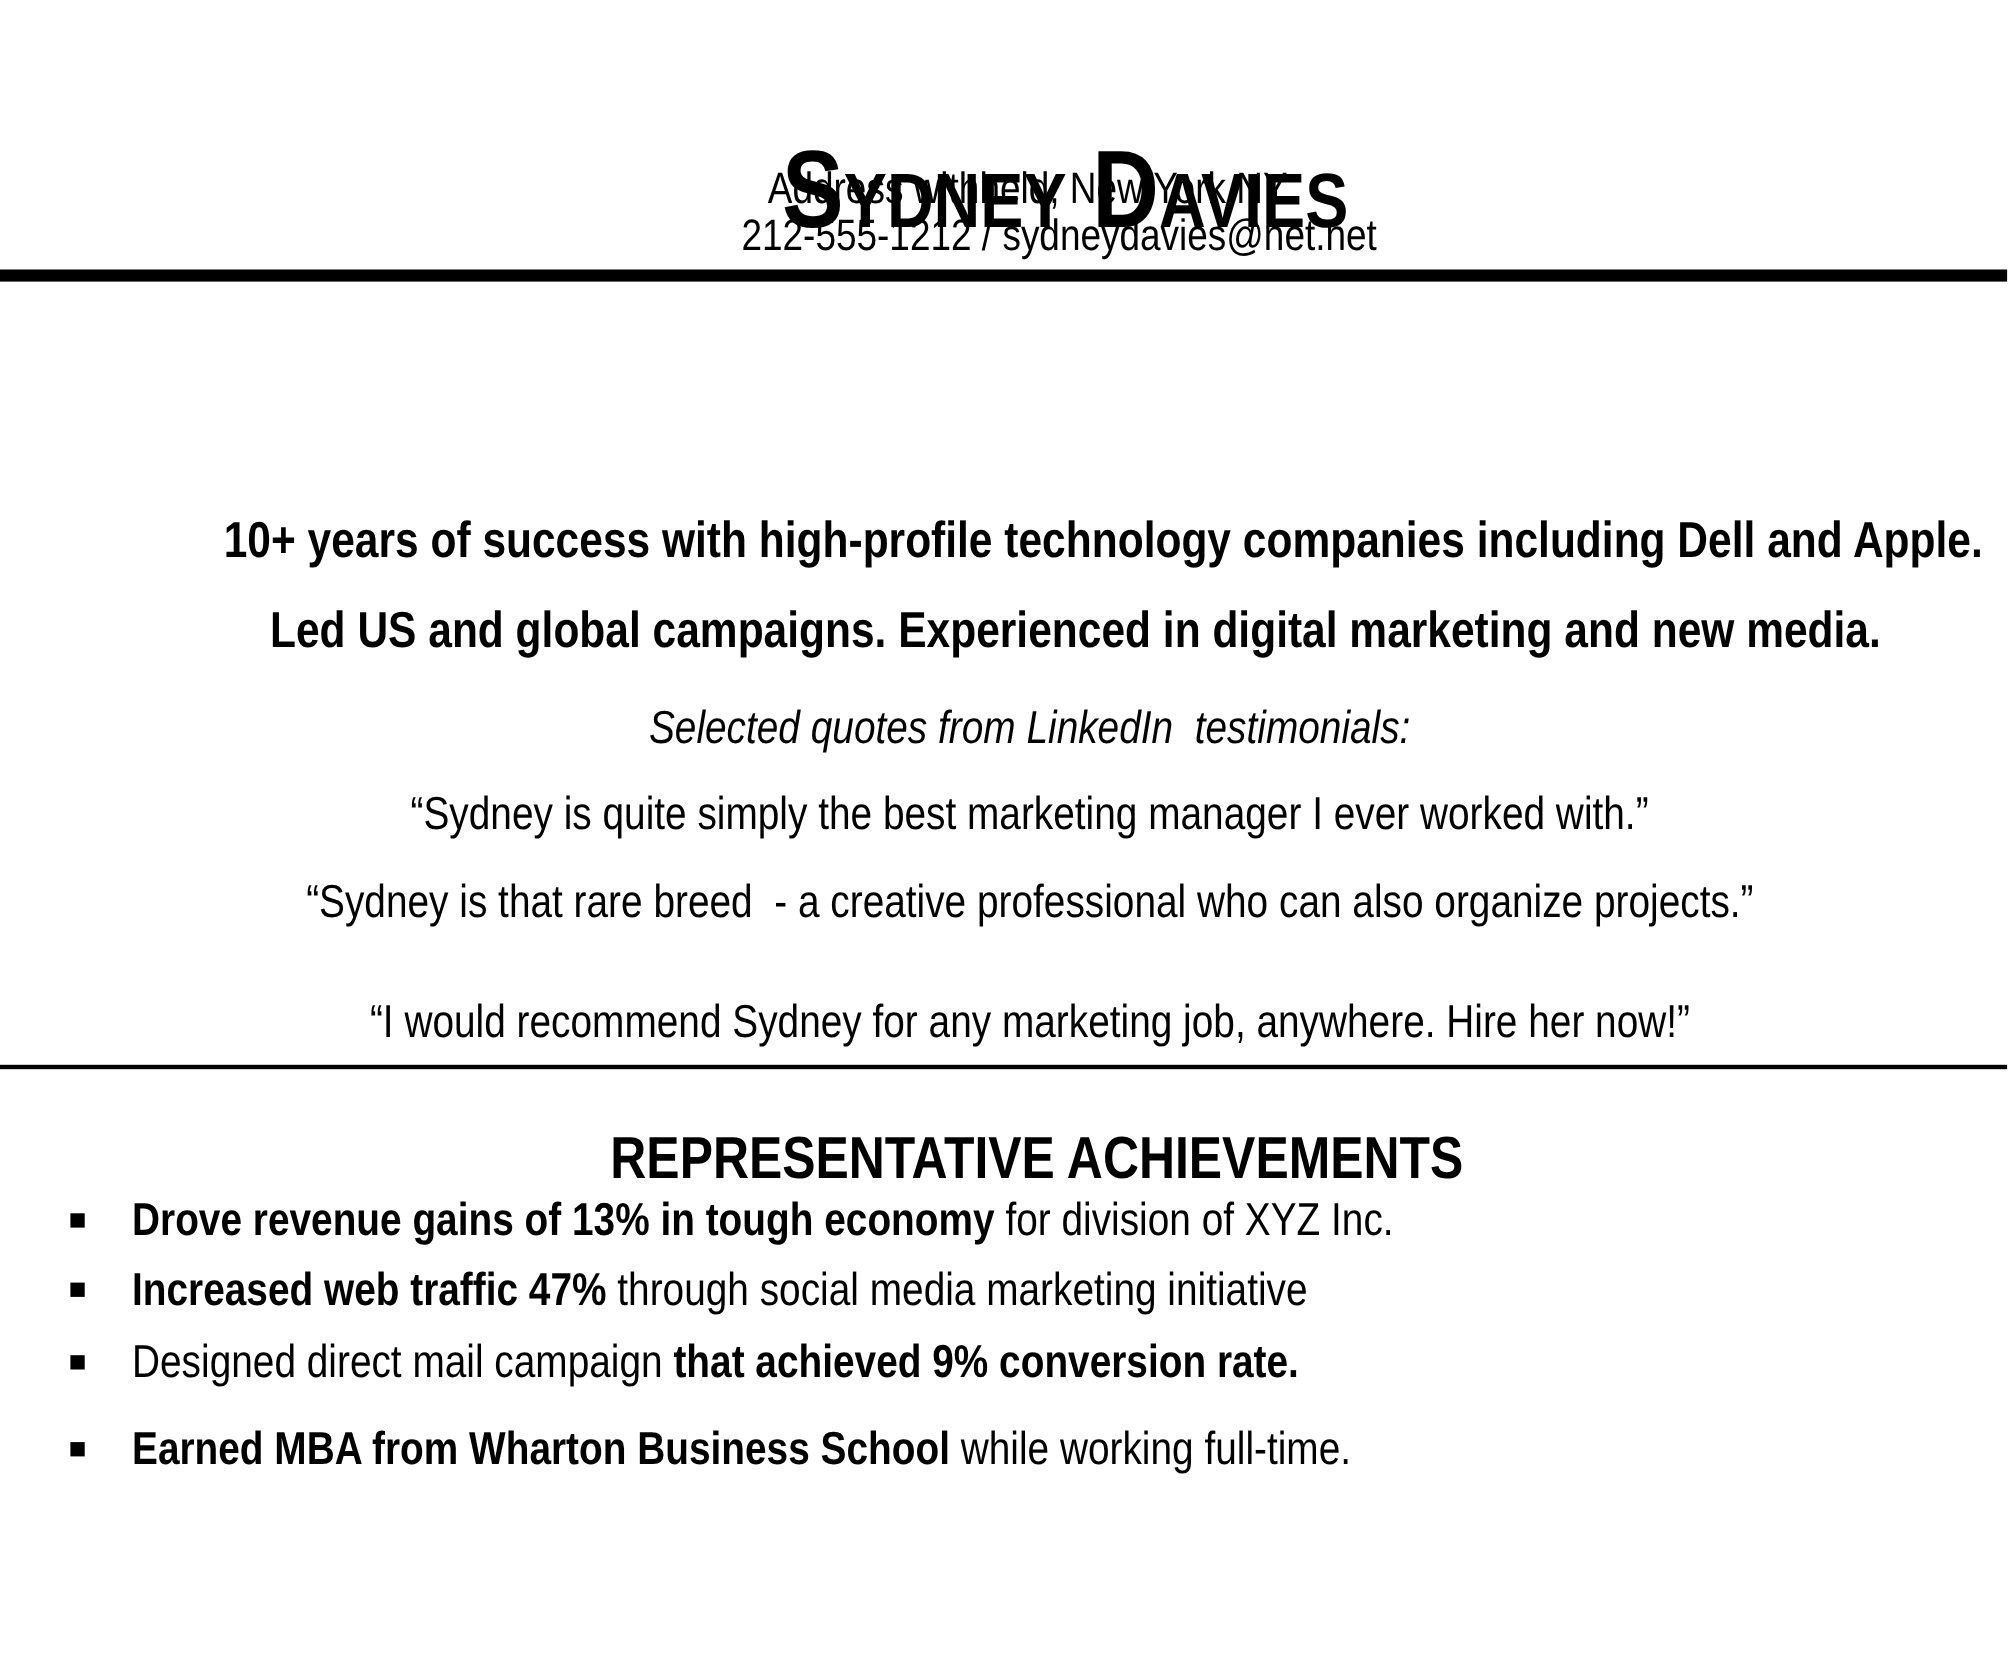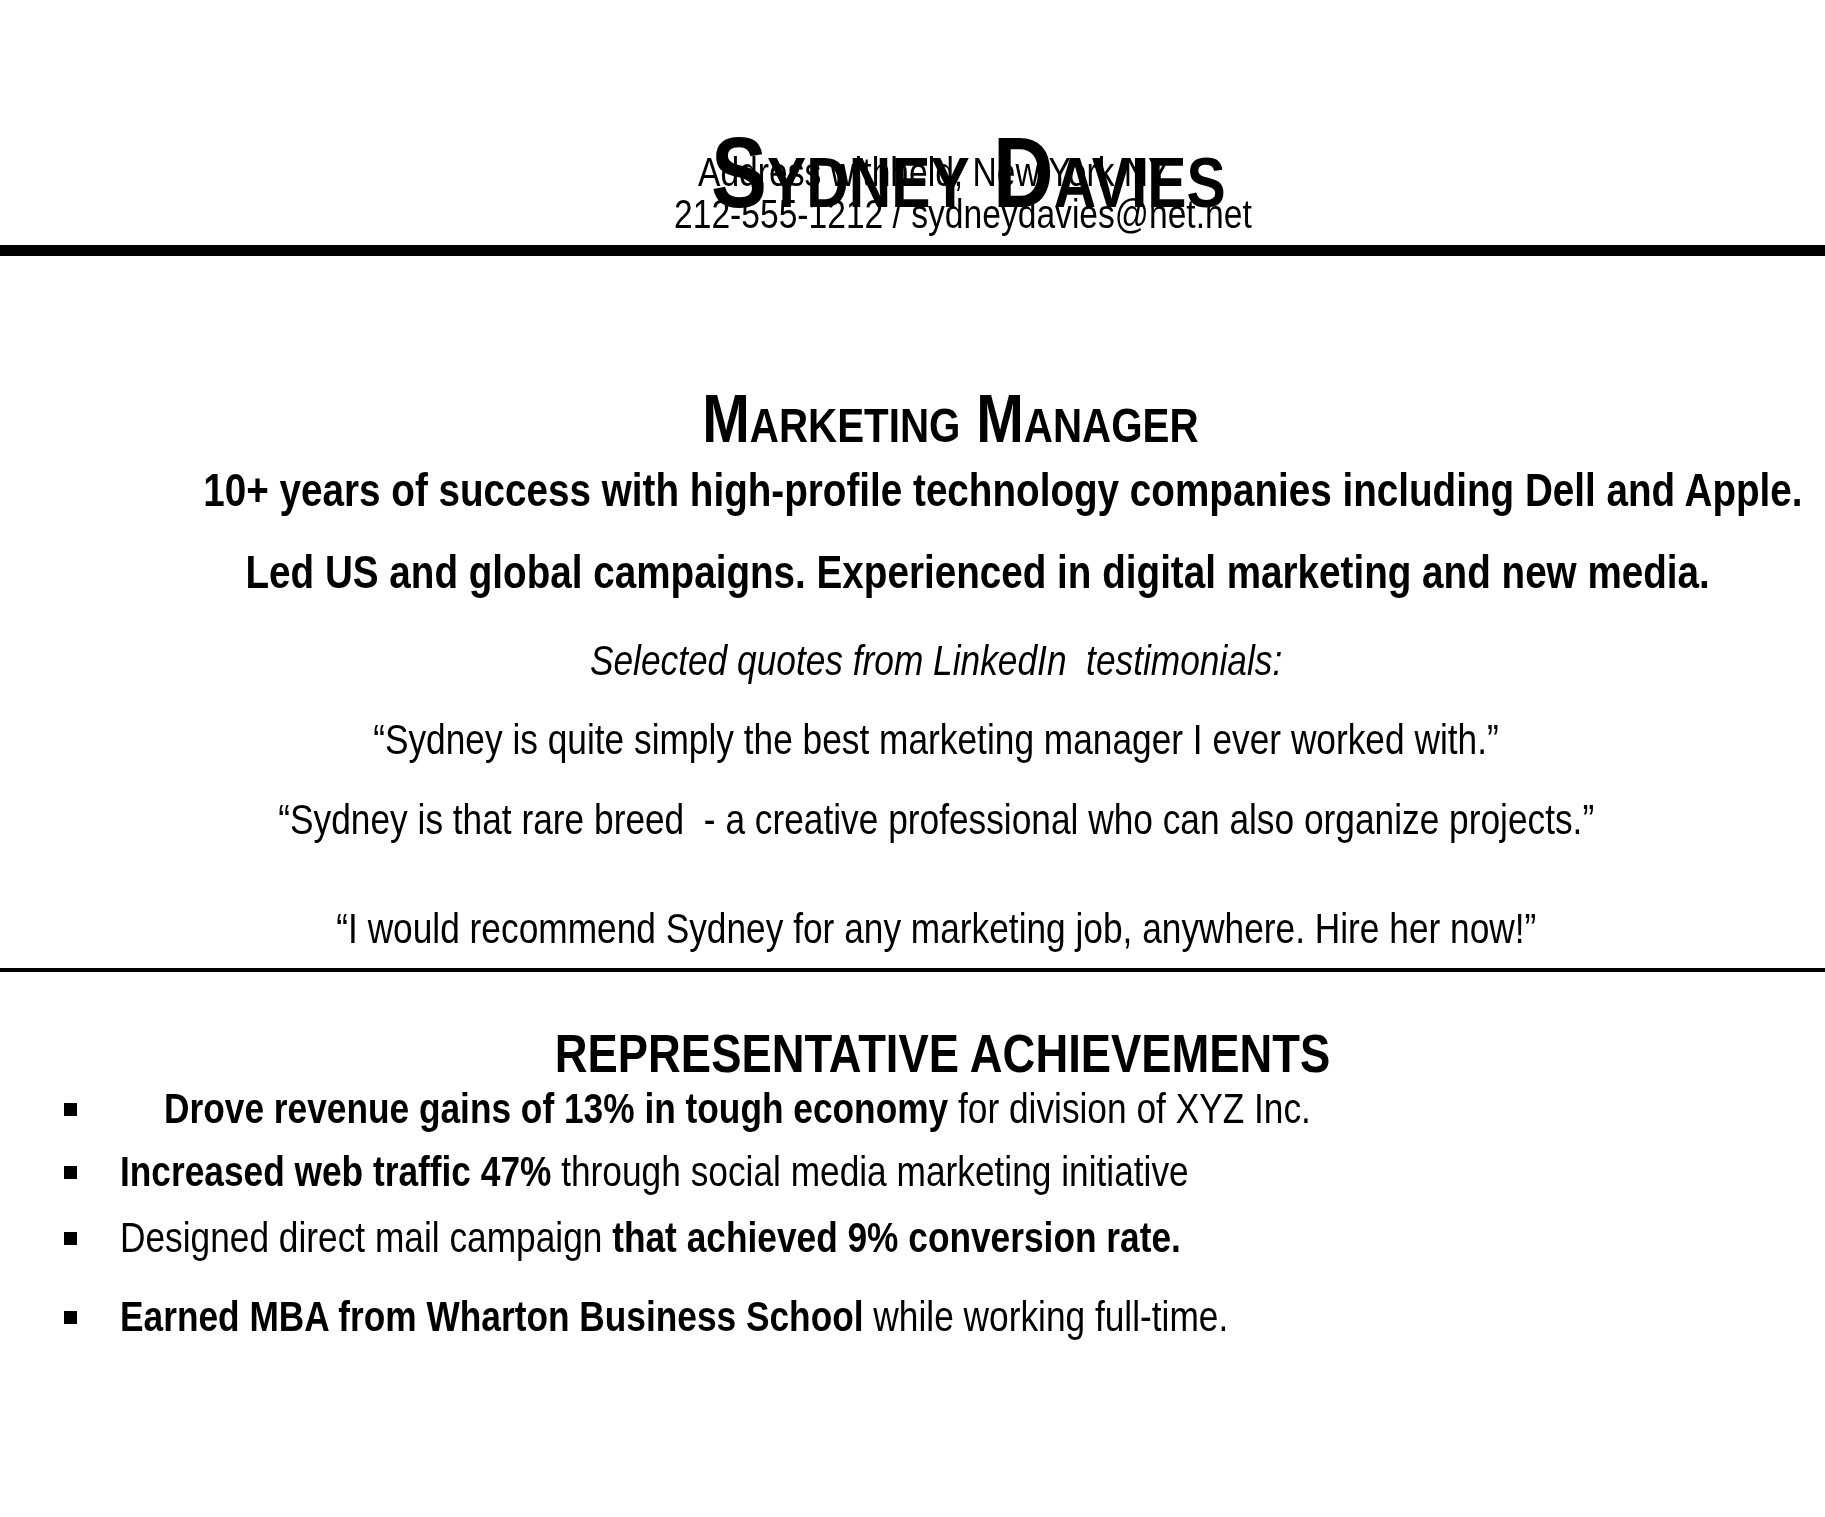--- a/index.html
+++ b/index.html
@@ -49,21 +49,21 @@
   .ra-head    { top: 972px;  font-size: 54px; font-weight: bold; }
   .pe-head    { top: 1441px; font-size: 54px; font-weight: bold; }
   .bullet {
     position: absolute;
     left: 64px;
     display: flex;
     align-items: center;
     font-size: 42px;
     line-height: 1;
   }
-  .b1 { top: 1088px; gap: 44px; }
+  .b1 { top: 1088px; }
   .b2 { top: 1151px; text-align: center; }
   .b3 { top: 1217px; }
   .b4 { top: 1296px; }
   .sq {
     width: 13px;
     height: 13px;
     background: #000;
     margin-right: 43px;
     flex: 0 0 auto;
   }
@@ -82,23 +82,20 @@
   <div class="line addr">
     <span class="cond">Address withheld, New York NY</span>
   </div>
 
   <div class="line phone">
     <span class="cond">212-555-1212 / sydneydavies@net.net</span>
   </div>
 
   <div class="rule-thick"></div>
 
-  <div class="line role">
-    <span class="cond">Marketing Manager</span>
-  </div>
 
   <div class="line sum1">
     <span class="cond">10+ years of success with high-profile technology companies including Dell and Apple.</span>
   </div>
 
   <div class="line sum2">
     <span class="cond">Led US and global campaigns. Experienced in digital marketing and new media.</span>
   </div>
 
   <div class="line qintro">

